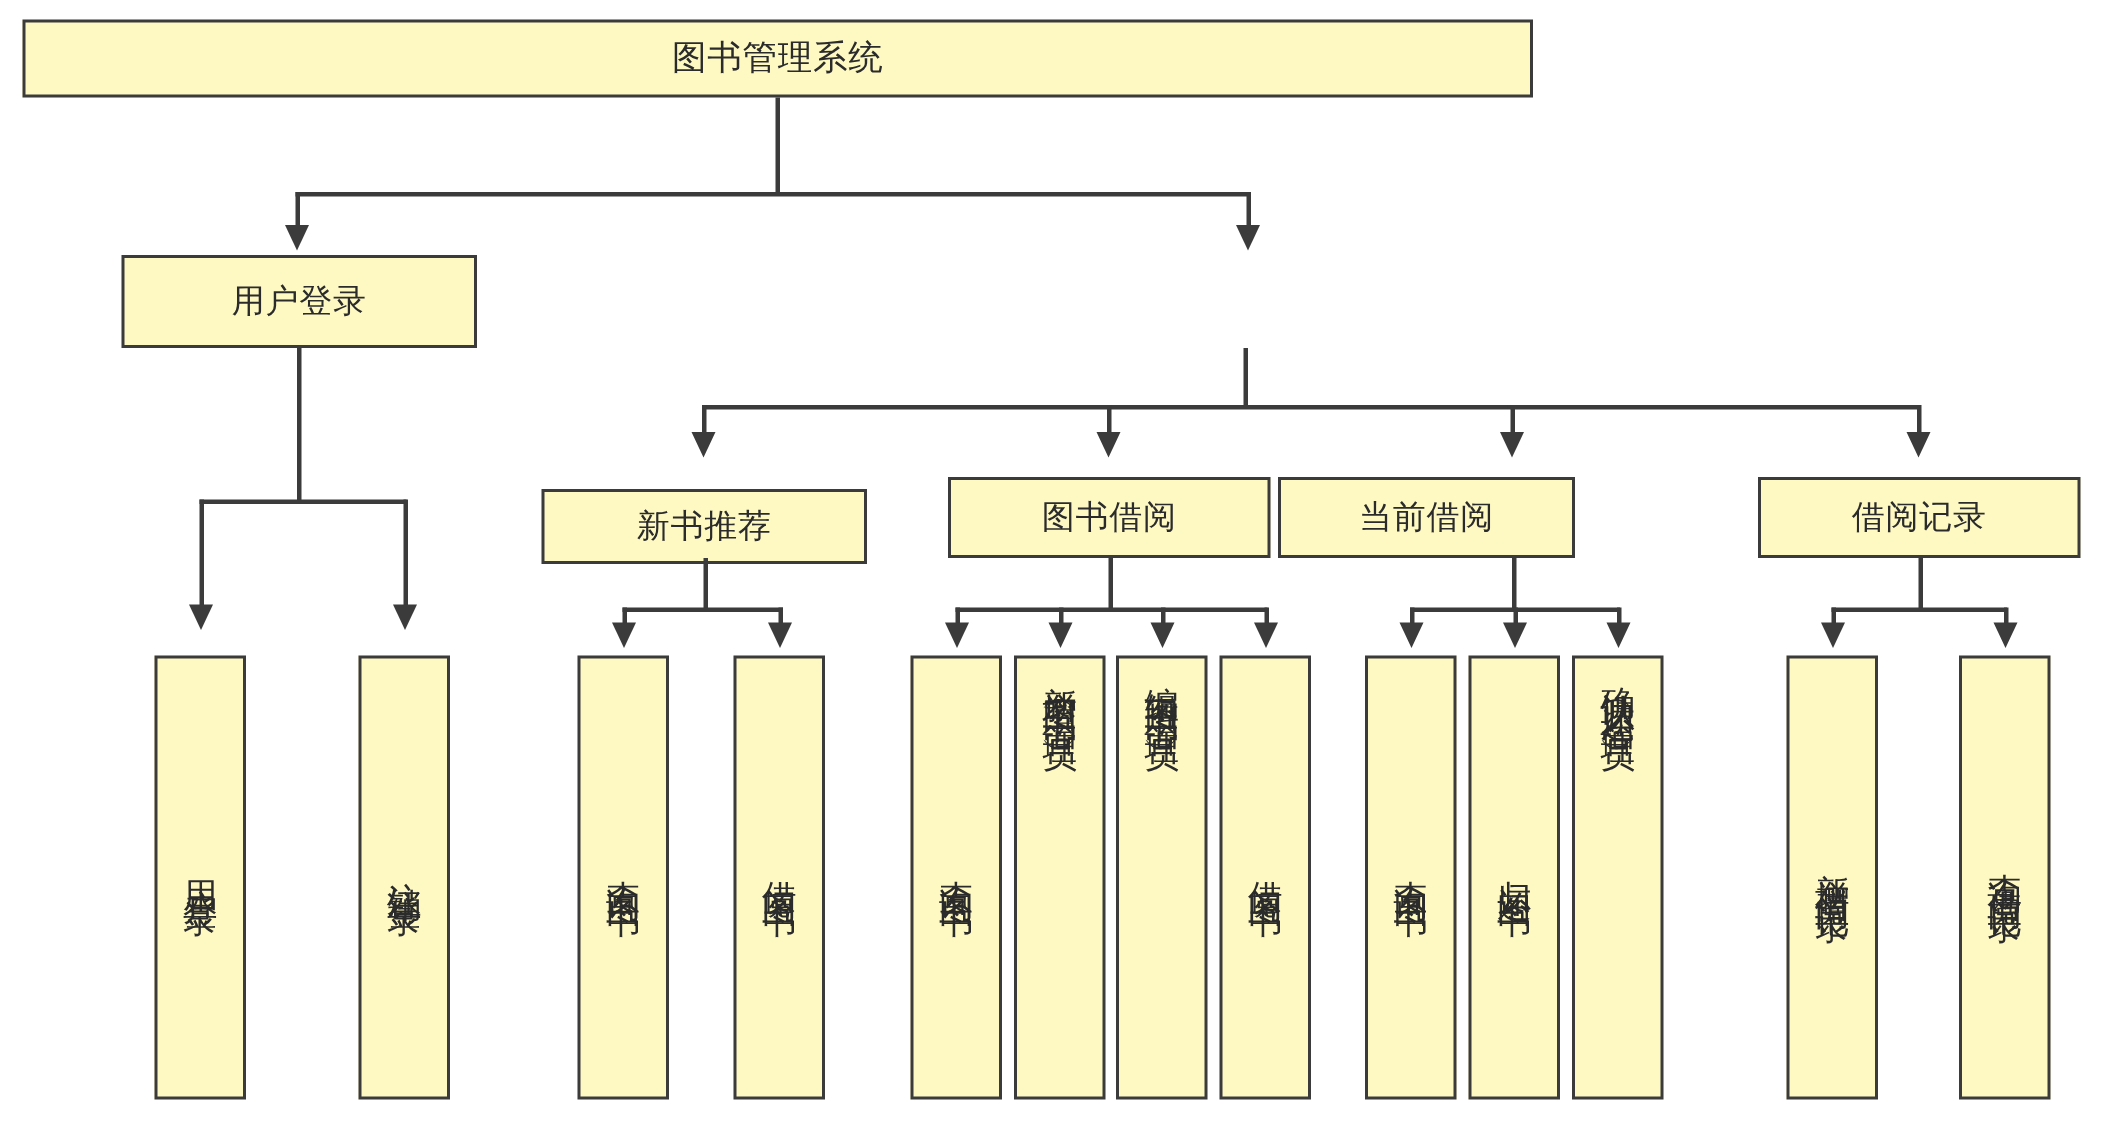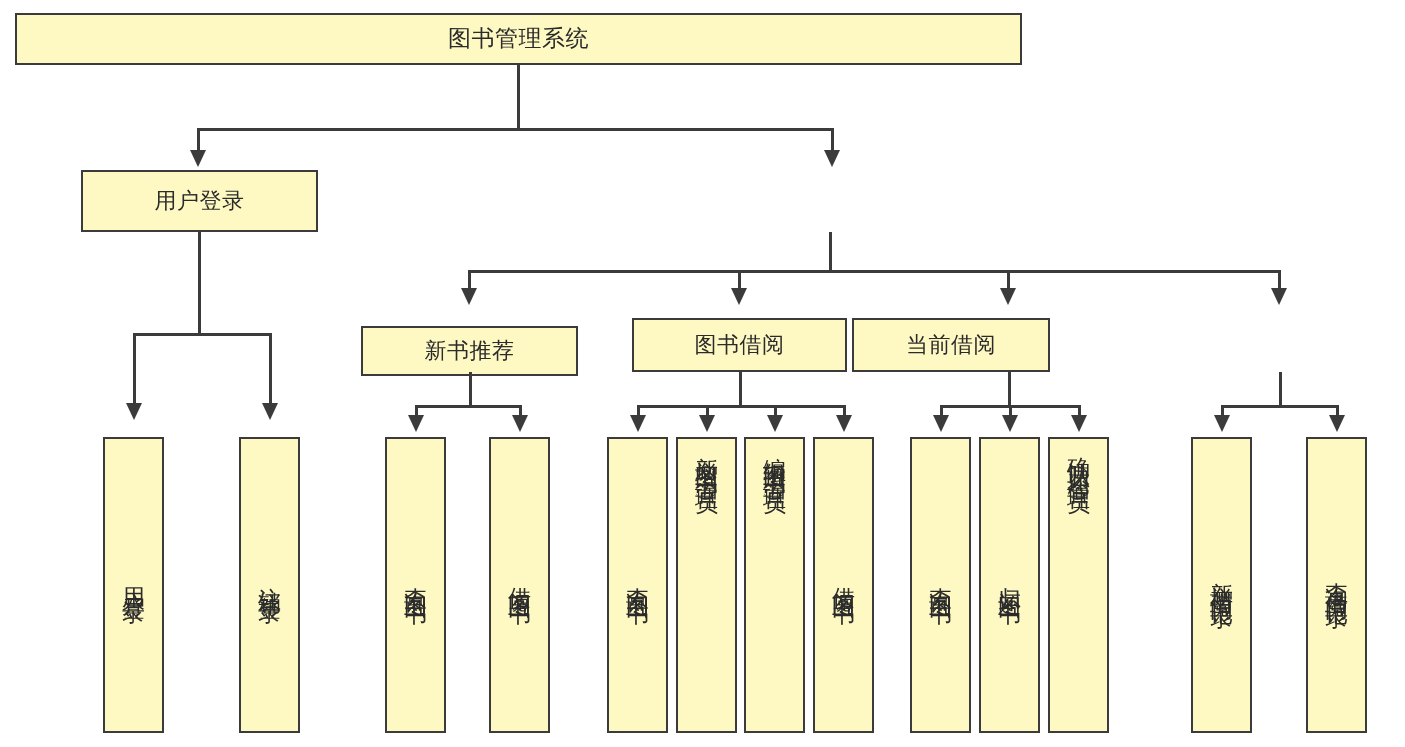--- a/index.html
+++ b/index.html
@@ -126,20 +126,23 @@
   </div>
 
   <div class="node h" style="left:632px;top:318px;width:215px;height:54px;">
     <span class="lbl">图书借阅</span>
   </div>
 
   <div class="node h" style="left:852px;top:318px;width:198px;height:54px;">
     <span class="lbl">当前借阅</span>
   </div>
 
+  <div class="node h" style="left:1172px;top:318px;width:215px;height:54px;">
+    <span class="lbl">借阅记录</span>
+  </div>
 
   <div class="ln vv" style="left:469px;top:372px;height:36px;"></div>
   <div class="ln hh" style="left:415px;top:405px;width:107px;"></div>
   <div class="ln vv" style="left:415px;top:405px;height:12px;"></div>
   <div class="arrow" style="left:408px;top:415px;"></div>
   <div class="ln vv" style="left:519px;top:405px;height:12px;"></div>
   <div class="arrow" style="left:512px;top:415px;"></div>
 
   <div class="ln vv" style="left:739px;top:372px;height:36px;"></div>
   <div class="ln hh" style="left:637px;top:405px;width:208px;"></div>

